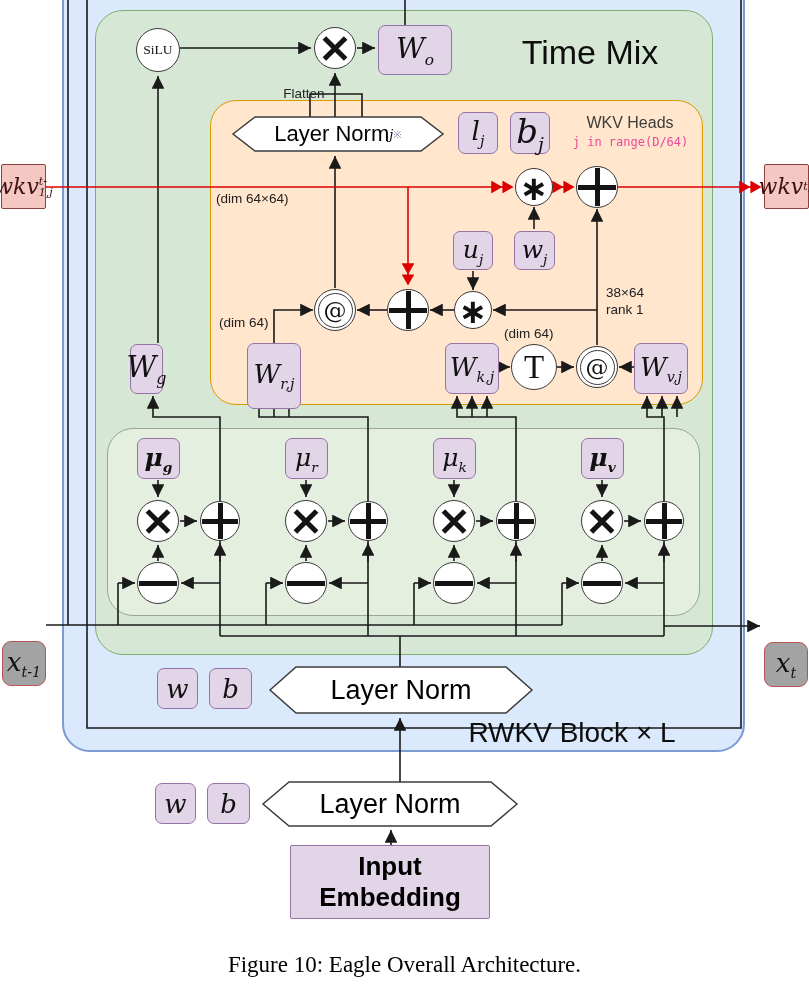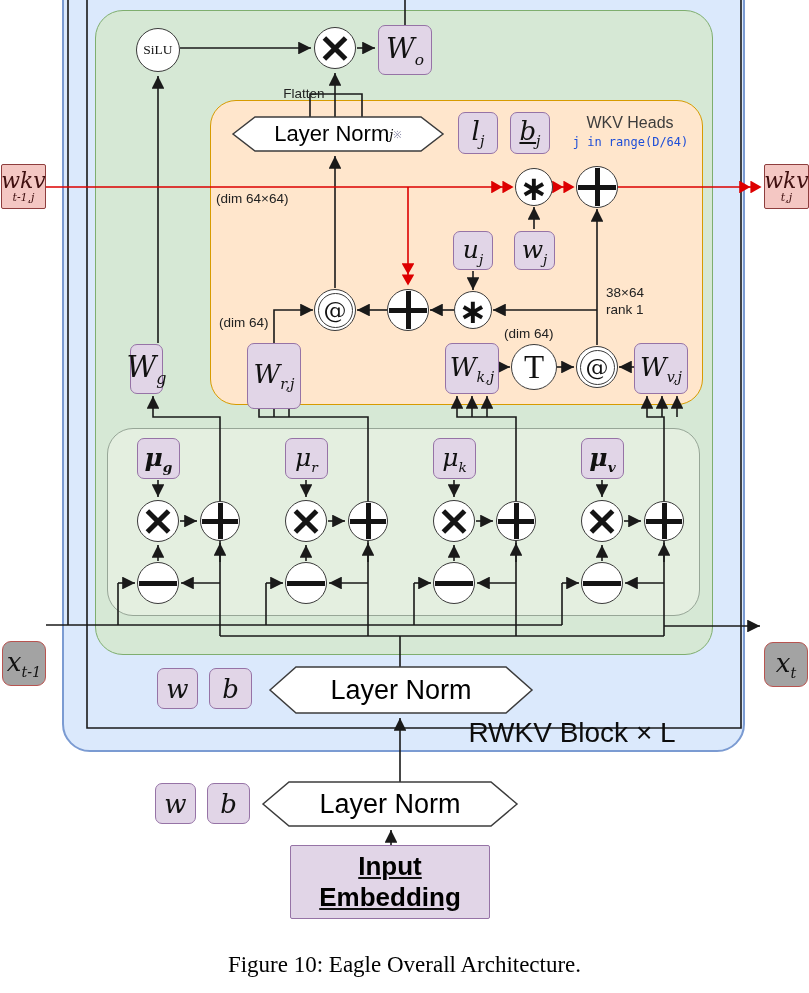--- a/index.html
+++ b/index.html
@@ -7,26 +7,26 @@
          font-family:"Liberation Sans",sans-serif;color:#111;}
   .abs{position:absolute;box-sizing:border-box;}
   
   .bluebox{background:#dbe9fc;border:2px solid #7b9bd2;border-radius:28px;}
   .greenbox{background:#d6e8d5;border:1.5px solid #7fae6f;border-radius:28px;}
   .ltgreenbox{background:#e4efe0;border:1.4px solid #97a697;border-radius:26px;}
   .orangebox{background:#ffe6cc;border:1.5px solid #d79b00;border-radius:26px;}
   
   .pbox{background:#e1d5e7;border:1.4px solid #9673a6;border-radius:7px;
         display:flex;align-items:center;justify-content:center;}
-  .pbox-sq{border-radius:2px;text-decoration:underline;}
+  .pbox-sq{border-radius:2px;}
   
   .pinkbox{background:#a3a3a3;border:1.5px solid #b85450;border-radius:9px;
         display:flex;align-items:center;justify-content:center;margin-top:37px;}
   .wkvbox{background:#f4c7c3;border:1.5px solid #8e3e3e;border-radius:2px;
-        display:flex;flex-direction:column;align-items:center;justify-content:center;line-height:1;}
+        display:flex;flex-direction:row;align-items:center;justify-content:center;line-height:1;}
   
   .mi{font-family:"DejaVu Serif",serif;font-style:italic;}
   .mi sub{font-size:55%;font-style:italic;}
   
   .opc{position:absolute;border-radius:50%;background:#fff;border:1.3px solid #3a3a3a;
        box-sizing:border-box;display:flex;align-items:center;justify-content:center;}
   .opc .bar-h{position:absolute;left:1px;right:1px;top:50%;height:5px;margin-top:-2.5px;background:#141414;}
   .opc .bar-v{position:absolute;top:1px;bottom:1px;left:50%;width:5px;margin-left:-2.5px;background:#141414;}
   .opc .bar-d1,.opc .bar-d2{position:absolute;left:5px;right:5px;top:50%;height:5px;margin-top:-2.5px;background:#141414;}
   .opc .bar-d1{transform:rotate(45deg);}
@@ -148,39 +148,40 @@
     </g>
   </svg>
 
   <div class="opc" style="left:136px;top:28px;width:44px;height:44px;">
     <span style="font-family:'Liberation Serif',serif;font-size:13.5px;">SiLU</span>
   </div>
   <div class="opc" style="left:314px;top:27px;width:42px;height:42px;">
     <div class="bar-d1"></div>
       <div class="bar-d2"></div>
   </div>
-  <div class="abs pbox" style="left:378px;top:25px;width:54px;height:50px;">
+  <div class="abs pbox" style="left:378px;top:25px;width:74px;height:50px;">
     <span class="mi" style="font-size:28px;"><span>W</span><sub>o</sub></span>
   </div>
+  <div class="lbl" style="left:470px;top:33px;width:240px;text-align:center;font-size:34px;color:#0d0d0d;">Time Mix</div>
   <div class="lbl" style="left:272px;top:86px;width:64px;text-align:center;font-size:13.5px;color:#222;">Flatten</div>
 
   <div class="lbl hex-text" style="left:240px;top:118px;width:196px;height:32px;font-size:22px;color:#000;">
     <span>Layer Norm</span>
       <sub class="mi" style="font-size:13px;">j</sub>
       <sup style="font-size:10px;color:#8a8aa8;">※</sup>
   </div>
 
   <div class="abs pbox" style="left:458px;top:112px;width:40px;height:42px;">
     <span class="mi" style="font-size:26px;"><span>l</span><sub>j</sub></span>
   </div>
   <div class="abs pbox" style="left:510px;top:112px;width:40px;height:42px;">
-    <span class="mi" style="font-size:26px;text-decoration:underline;"><span>b</span><sub>j</sub></span>
+    <span class="mi" style="font-size:34px;"><span>b</span><sub>j</sub></span>
   </div>
   <div class="lbl" style="left:566px;top:114px;width:128px;text-align:center;font-size:16px;color:#3d3d3d;">WKV Heads</div>
-  <div class="lbl mono" style="left:558px;top:135px;width:145px;text-align:center;font-size:12px;color:#1d4ed8;">j in range(D/64)</div>
+  <div class="lbl mono" style="left:558px;top:135px;width:145px;text-align:center;font-size:12px;color:#ec4899;">j in range(D/64)</div>
 
   <div class="opc" style="left:515px;top:168px;width:38px;height:38px;">
     <span class="star" style="font-size:34px;">∗</span>
   </div>
   <div class="opc" style="left:576px;top:166px;width:42px;height:42px;">
     <div class="bar-h"></div>
       <div class="bar-v"></div>
   </div>
   <div class="lbl" style="left:216px;top:191px;font-size:13.5px;color:#222;">(dim 64×64)</div>
 

